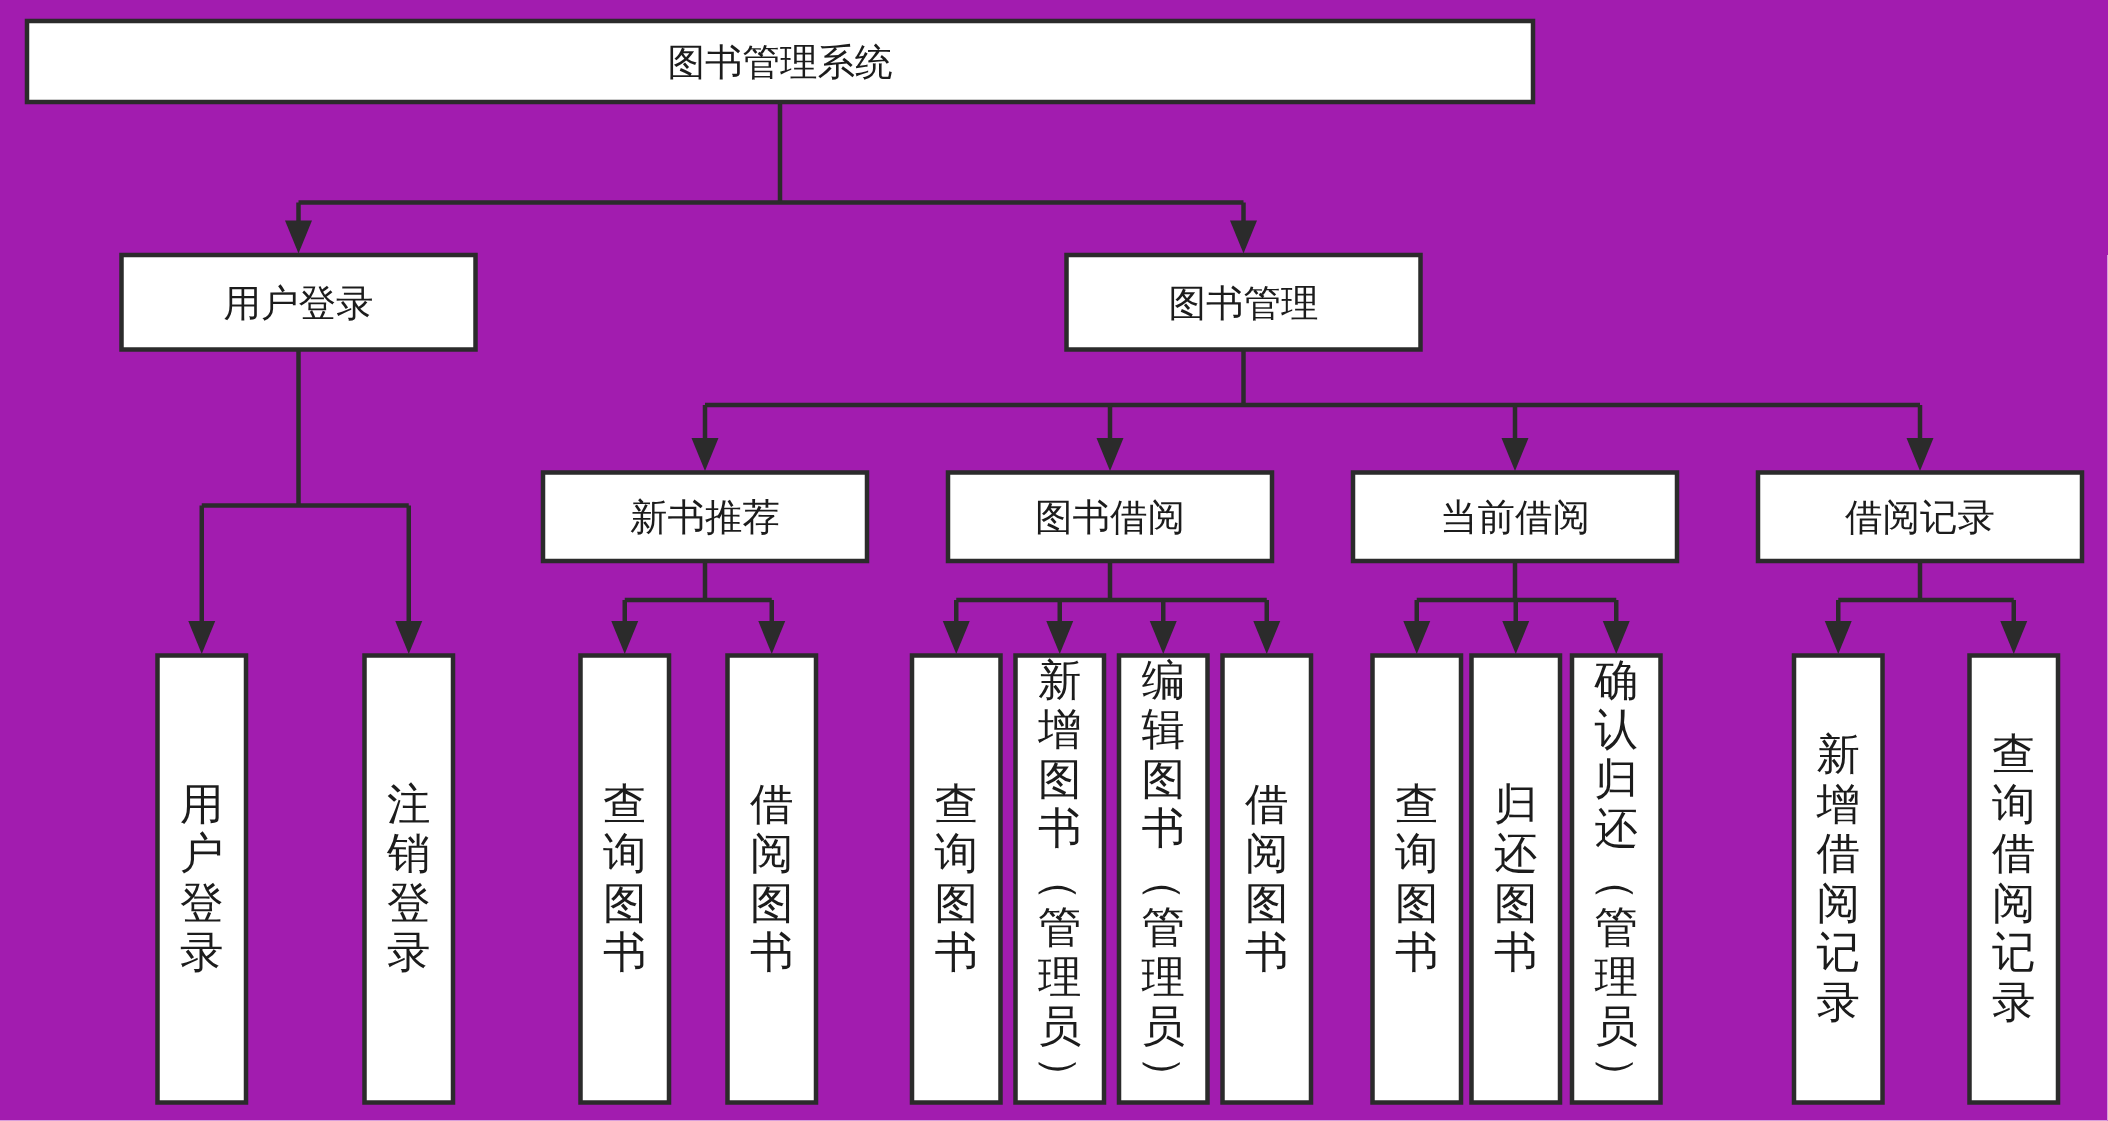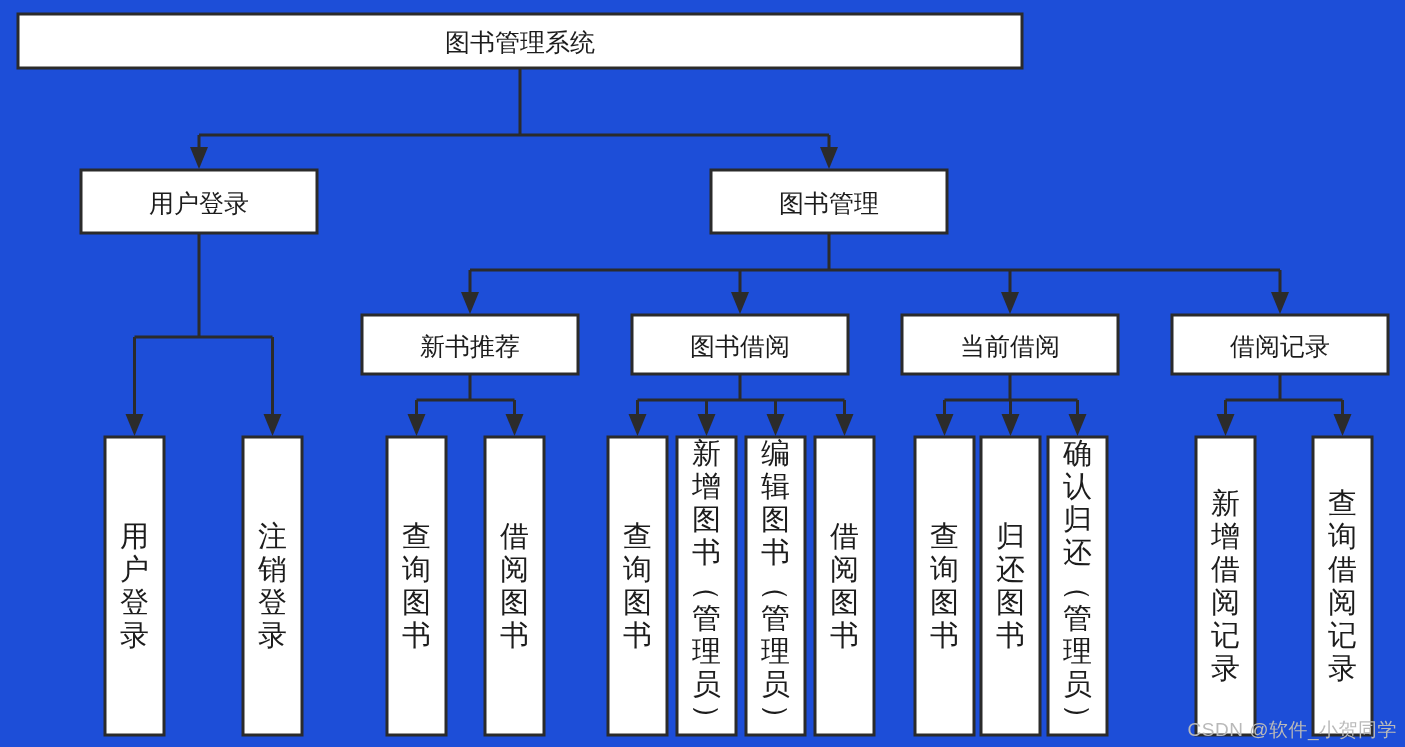--- a/index.html
+++ b/index.html
@@ -7,21 +7,21 @@
     padding: 0;
     background: #ffffff;
   }
   body {
     font-family: "Liberation Sans", "DejaVu Sans", sans-serif;
   }
   #diagram-root {
     position: relative;
     width: 1405px;
     height: 747px;
-    background: #1d4ed8;
+    background: #a21caf;
     overflow: hidden;
   }
   svg.diagram-canvas {
     position: absolute;
     left: 0;
     top: 0;
     width: 1405px;
     height: 747px;
     display: block;
   }
@@ -285,14 +285,13 @@
             <text x="1342.5" y="512.74" class="node-label-v">查</text>
             <text x="1342.5" y="545.74" class="node-label-v">询</text>
             <text x="1342.5" y="578.74" class="node-label-v">借</text>
             <text x="1342.5" y="611.74" class="node-label-v">阅</text>
             <text x="1342.5" y="644.74" class="node-label-v">记</text>
             <text x="1342.5" y="677.74" class="node-label-v">录</text>
           </g>
         </g>
       </g>
   </svg>
-  <div class="watermark-text">CSDN @软件_小贺同学</div>
 </div>
 
 </body></html>

